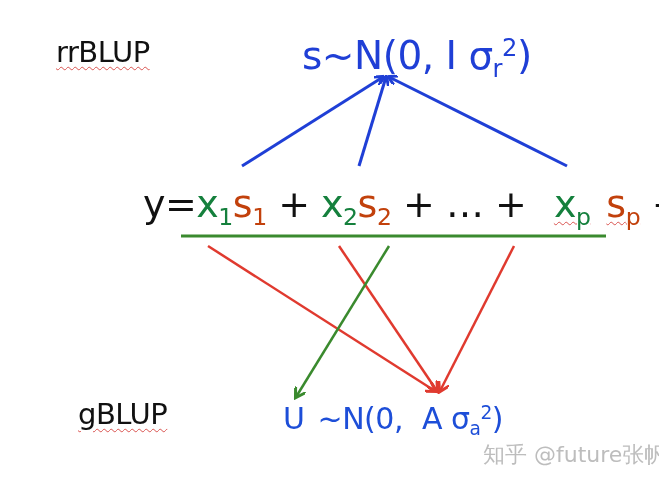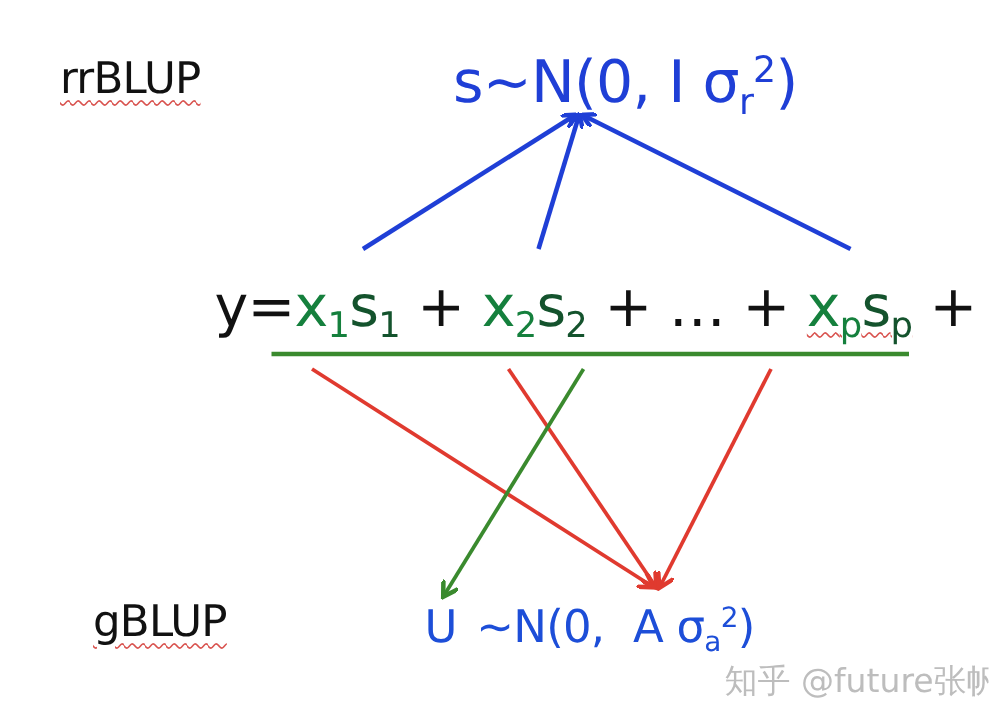--- a/index.html
+++ b/index.html
@@ -26,38 +26,39 @@
     }
     .label-model {
       font-size: 29px;
       color: #111111;
       letter-spacing: -0.5px;
     }
     .squiggle {
       text-decoration: underline wavy #d9534f;
       text-decoration-thickness: 1px;
       text-underline-offset: 4px;
+      margin-left: 16px;
     }
     .prior-top {
       font-size: 39px;
       color: #1f3fd6;
       letter-spacing: -0.5px;
     }
     .prior-bottom {
       font-size: 30px;
       color: #1d4ed8;
       letter-spacing: -0.5px;
     }
     .equation {
       font-size: 38px;
       color: #111111;
       letter-spacing: -0.5px;
     }
     .red { color: #15803d; }
-    .blue { color: #14532d; }
+    .blue { color: #c2410c; }
     sub, sup {
       font-size: 62%;
       line-height: 0;
     }
     sub { vertical-align: -0.32em; }
     sup { vertical-align: 0.55em; }
     .watermark {
       font-size: 22px;
       color: #bdbdbd;
       letter-spacing: 0px;

